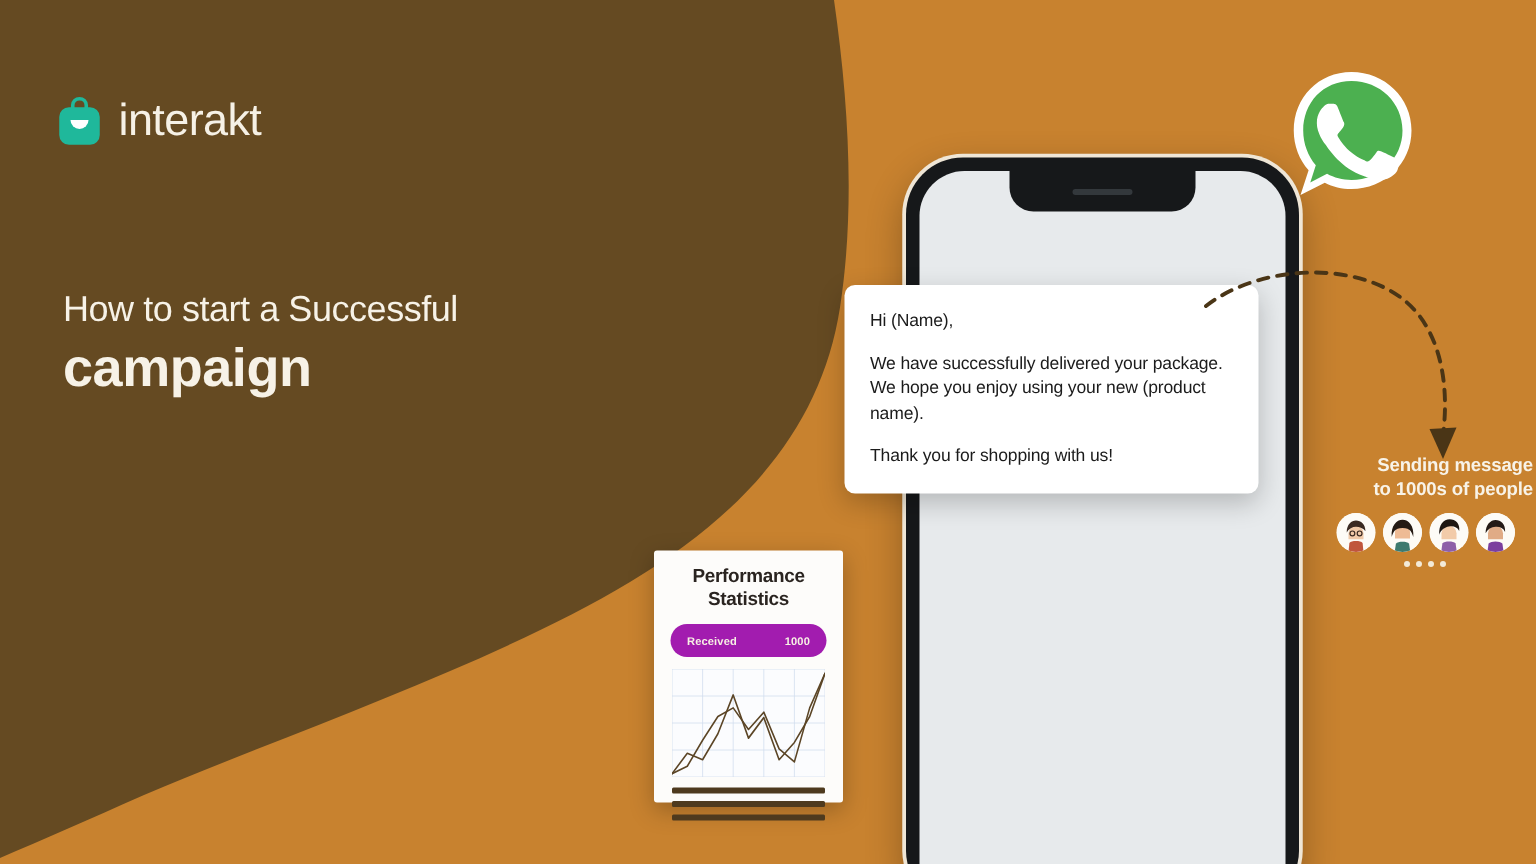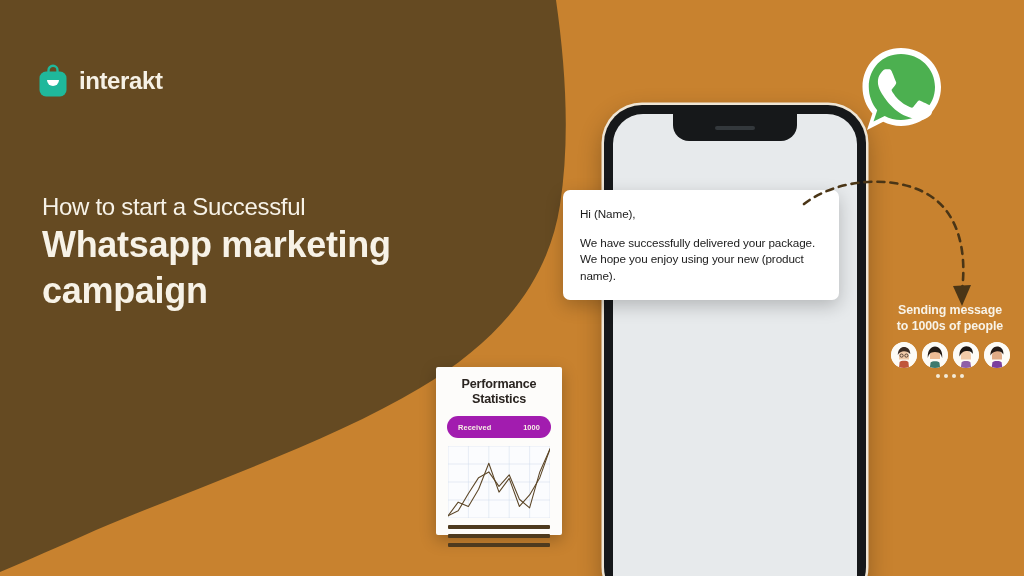--- a/index.html
+++ b/index.html
@@ -11,21 +11,21 @@
   }
   #stage{position:absolute;inset:0;width:1024px;height:576px;overflow:hidden;background:#c8822f;}
 
   
   .bg-orange{position:absolute;inset:0;background:#c8822f;}
   .bg-brown{position:absolute;left:0;top:0;width:620px;height:576px;}
 
   
   .logo{position:absolute;left:38px;top:64px;display:flex;align-items:center;gap:11px;}
   .logo-mark{width:30px;height:34px;position:relative;display:block;}
-  .logo-text{color:#f6f1e6;font-size:24px;font-weight:700;letter-spacing:-0.4px;line-height:1;}
+  .logo-text{color:#f6f1e6;font-size:30px;font-weight:400;letter-spacing:-0.4px;line-height:1;}
 
   
   .headline{position:absolute;left:42px;top:192px;width:530px;color:#f7f2e7;}
   .hl-line{line-height:1.27;letter-spacing:-0.3px;}
   .hl-1{font-size:24px;font-weight:400;}
   .hl-2,.hl-3{font-size:36px;font-weight:700;}
 
   
   .phone{
     position:absolute;left:604px;top:105px;width:262px;height:500px;
@@ -52,21 +52,21 @@
     color:#1b1b1b;font-size:11.7px;font-weight:400;line-height:1.42;
     letter-spacing:-0.1px;
   }
   .bubble p{margin:0;}
   .bubble p + p{margin-top:12px;}
 
   
   .arrow{position:absolute;left:800px;top:178px;width:224px;height:150px;pointer-events:none;}
 
   
-  .sending{position:absolute;left:878px;top:303px;width:144px;text-align:center;}
+  .sending{position:absolute;left:878px;top:303px;width:144px;text-align:right;}
   .sending-text{color:#f8f3e8;font-size:12.4px;font-weight:700;line-height:1.28;letter-spacing:-0.1px;}
   .avatars{margin-top:7px;display:flex;justify-content:center;gap:5px;}
   .avatar{width:26px;height:26px;border-radius:50%;background:#fdfbf6;position:relative;overflow:hidden;flex:0 0 auto;}
   .dots{margin-top:6px;display:flex;justify-content:center;gap:3.5px;}
   .dot{width:4.5px;height:4.5px;border-radius:50%;background:#f3ead8;}
 
   
   .wa{position:absolute;left:855px;top:44px;width:92px;height:96px;}
 
   
@@ -107,21 +107,20 @@
     <svg class="logo-mark" viewBox="0 0 30 34">
       <path d="M10.5 8 V6.2 C10.5 3.6 12.5 1.8 15 1.8 C17.5 1.8 19.5 3.6 19.5 6.2 V8" fill="none" stroke="#1fb89b" stroke-width="2.4" stroke-linecap="round"></path>
       <rect x="1.5" y="7.5" width="27" height="25" rx="6.5" fill="#1fb89b"></rect>
       <path d="M9 16 H21 A6 6 0 0 1 9 16 Z" fill="#ffffff"></path>
     </svg>
     <span class="logo-text">interakt</span>
   </div>
 
   <div class="headline">
     <div class="hl-line hl-1">How to start a Successful</div>
-    <div class="hl-line hl-2">Whatsapp marketing</div>
     <div class="hl-line hl-3">campaign</div>
   </div>
 
   <div class="phone">
     <div class="phone-screen">
       <div class="notch">
         <div class="notch-speaker"></div>
       </div>
     </div>
   </div>
@@ -140,20 +139,21 @@
              c-0.9 1.35 -3.5 4.4 -4.3 5.3 c-0.8 0.9 -1.6 1.0 -2.95 0.35
              c-1.35 -0.7 -5.7 -2.1 -10.85 -6.7 c-4.0 -3.6 -6.7 -8.0 -7.5 -9.35
              c-0.8 -1.35 -0.1 -2.1 0.6 -2.75 c0.6 -0.6 1.35 -1.6 2.0 -2.4
              c0.65 -0.8 0.9 -1.35 1.35 -2.25 c0.45 -0.9 0.25 -1.7 -0.1 -2.4
              c-0.35 -0.7 -2.95 -7.35 -4.05 -9.95 Z" fill="#ffffff"></path>
   </svg>
 
   <div class="bubble">
     <p>Hi (Name),</p>
     <p>We have successfully delivered your package. We hope you enjoy using your new (product name).</p>
+    <p>Thank you for shopping with us!</p>
   </div>
 
   <svg class="arrow" viewBox="0 0 224 150">
     <path d="M4 26 C40 -2 104 -4 136 22 C162 43 166 82 162 112" fill="none" stroke="#4a3516" stroke-width="2.6" stroke-dasharray="7 6" stroke-linecap="round"></path>
     <path d="M153 108 L162 128 L171 107 Z" fill="#4a3516"></path>
   </svg>
 
   <div class="sending">
     <div class="sending-text">Sending message</div>
     <div class="sending-text">to 1000s of people</div>

